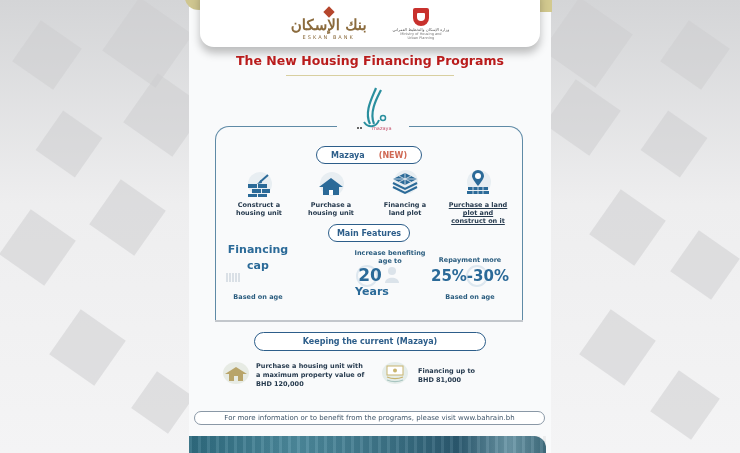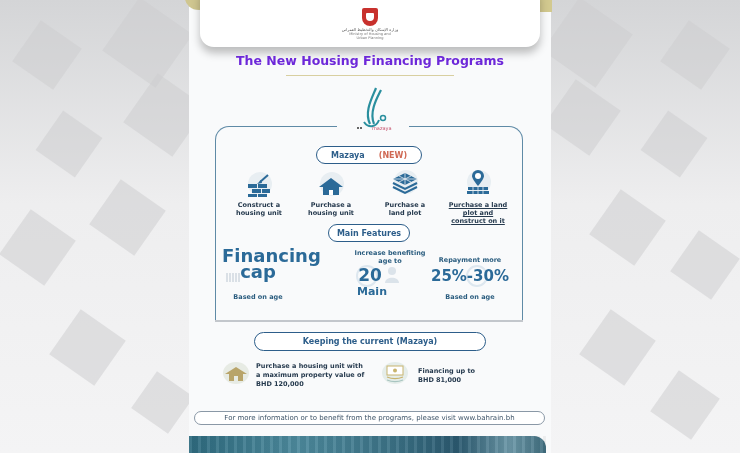--- a/index.html
+++ b/index.html
@@ -39,21 +39,21 @@
   .logo-eskan .ar { font-family: "DejaVu Serif", serif; font-size: 15px; color: #8b6b3d; font-weight: bold; line-height: 16px; }
   .logo-eskan .en { font-size: 5px; letter-spacing: 2px; color: #8b6b3d; margin-top: 1px; }
   .logo-eskan .mark { width: 8px; height: 8px; background: #b5452c; transform: rotate(45deg); margin-bottom: 1px; }
   .logo-moh { display: flex; flex-direction: column; align-items: center; }
   .logo-moh .emblem { width: 16px; height: 18px; background: #c8312d; border-radius: 2px 2px 8px 8px; position: relative; }
   .logo-moh .emblem::after { content: ""; position: absolute; left: 4px; top: 5px; width: 8px; height: 8px; background: #fff; border-radius: 1px 1px 4px 4px; }
   .logo-moh .ar { font-size: 4px; color: #555; margin-top: 1px; }
   .logo-moh .en { font-size: 3.5px; color: #777; line-height: 4px; text-align: center; }
   .title {
     position: absolute; left: 189px; top: 53px; width: 362px; text-align: center;
-    font-size: 12.5px; font-weight: bold; color: #6d28d9;
+    font-size: 12.5px; font-weight: bold; color: #b91c1c;
   }
   .title-line { position: absolute; left: 286px; top: 75px; width: 168px; height: 1px; background: #d8cfa0; }
   .mazaya-logo { position: absolute; left: 350px; top: 84px; width: 50px; height: 50px; }
   .mazaya-logo .word { position: absolute; left: 22px; top: 41px; font-size: 5px; color: #c6506b; }
   .frame {
     position: absolute; left: 215px; top: 126px; width: 308px; height: 196px;
     border: 1.5px solid #5f8aa6; border-bottom: none; border-radius: 14px 14px 0 0;
   }
   .frame-gap { position: absolute; left: 337px; top: 124px; width: 72px; height: 6px; background: #f9fafb; }
   .frame-bottom { position: absolute; left: 215px; top: 320px; width: 308px; height: 2px; background: #c3c7cc; }
@@ -101,20 +101,25 @@
 <div class="bg-sq" style="left:600px;top:200px;width:55px;height:55px;"></div>
 <div class="bg-sq" style="left:680px;top:240px;width:50px;height:50px;"></div>
 <div class="bg-sq" style="left:590px;top:320px;width:55px;height:55px;"></div>
 <div class="bg-sq" style="left:660px;top:380px;width:50px;height:50px;"></div>
 
 <div class="poster"></div>
 <div class="gold-l"></div>
 <div class="gold-r"></div>
 
 <div class="header-card">
+  <div class="logo-eskan">
+    <div class="mark"></div>
+    <div class="ar">بنك الإسكان</div>
+    <div class="en">ESKAN BANK</div>
+  </div>
   <div class="logo-moh">
     <div class="emblem"></div>
     <div class="ar">وزارة الإسكان والتخطيط العمراني</div>
     <div class="en" style="width:48px;">Ministry of Housing and Urban Planning</div>
   </div>
 </div>
 
 <div class="title">The New Housing Financing Programs</div>
 <div class="title-line"></div>
 
@@ -166,52 +171,52 @@
 
 <div class="icon-wrap" style="left:390px;top:170px;">
   <div class="halo"></div>
   <svg width="30" height="26" viewBox="0 0 30 26" style="position:absolute;left:0;top:0">
     <path d="M15 3 L27 9 L15 15 L3 9 Z" fill="#2b6a98"></path>
     <path d="M9 6 L21 12 M21 6 L9 12 M15 3 L15 15 M3 9 L27 9" stroke="#e8eef2" stroke-width="0.8"></path>
     <path d="M3 13 L15 19 L27 13" stroke="#2b6a98" stroke-width="2" fill="none"></path>
     <path d="M3 17 L15 23 L27 17" stroke="#2b6a98" stroke-width="2" fill="none"></path>
   </svg>
 </div>
-<div class="icon-label" style="left:378px;top:201px;width:54px;">Purchase a land plot</div>
+<div class="icon-label" style="left:378px;top:201px;width:54px;">Financing a land plot</div>
 
 <div class="icon-wrap" style="left:463px;top:170px;">
   <div class="halo"></div>
   <svg width="30" height="26" viewBox="0 0 30 26" style="position:absolute;left:0;top:0">
     <path d="M15 16 C 10 10, 9 7, 9 6 A6 6 0 0 1 21 6 C 21 7, 20 10, 15 16 Z" fill="#2b6a98"></path>
     <circle cx="15" cy="6" r="3" fill="#fff"></circle>
     <rect x="5" y="17" width="20" height="3" fill="#2b6a98"></rect>
       <rect x="4" y="21" width="22" height="3" fill="#2b6a98"></rect>
     <path d="M10 17 L10 24 M15 17 L15 24 M20 17 L20 24" stroke="#e8eef2" stroke-width="0.8"></path>
   </svg>
 </div>
 <div class="icon-label" style="left:448px;top:201px;width:60px;text-decoration:underline;">Purchase a land plot and construct on it</div>
 
 <div class="pill" style="left:328px;top:224px;width:82px;height:18px;border-radius:9px;">
   <span>Main Features</span>
 </div>
 
-<div class="feat-big" style="left:222px;top:248px;width:72px;font-size:18px;line-height:16px;">Financing cap</div>
+<div class="feat-big" style="left:222px;top:242px;width:72px;font-size:11px;line-height:16px;">Financing cap</div>
 <svg style="position:absolute;left:225px;top:270px" width="30" height="14">
   <path d="M2 3 V12 M5 3 V12 M8 3 V12 M11 3 V12 M14 3 V12" stroke="#cfd8e0" stroke-width="1.5"></path>
 </svg>
 <div class="feat-small" style="left:222px;top:293px;width:72px;">Based on age</div>
 
 <div class="feat-small" style="left:333px;top:249px;width:74px;margin-left:20px;">Increase benefiting age to</div>
 <div style="position:absolute;left:356px;top:265px;width:22px;height:22px;border-radius:50%;border:2px solid #dde7ef;"></div>
 <svg style="position:absolute;left:384px;top:266px" width="16" height="18">
   <circle cx="8" cy="5" r="4" fill="#dbe3ea"></circle>
     <path d="M1 17 C 1 10, 15 10, 15 17 Z" fill="#dbe3ea"></path>
 </svg>
 <div class="feat-big" style="left:352px;top:265px;width:36px;font-size:17px;line-height:20px;">20</div>
-<div class="feat-big" style="left:342px;top:285px;width:60px;font-size:11px;line-height:14px;">Main</div>
+<div class="feat-big" style="left:342px;top:285px;width:60px;font-size:11px;line-height:14px;">Years</div>
 
 <div class="feat-small" style="left:430px;top:256px;width:80px;">Repayment more</div>
 <div style="position:absolute;left:466px;top:265px;width:22px;height:22px;border-radius:50%;border:2px solid #dde7ef;"></div>
 <div class="feat-big" style="left:420px;top:266px;width:100px;font-size:15px;line-height:20px;">25%-30%</div>
 <div class="feat-small" style="left:430px;top:293px;width:80px;">Based on age</div>
 
 <div class="pill" style="left:254px;top:332px;width:232px;height:19px;">
   <span>Keeping the current (Mazaya)</span>
 </div>
 

